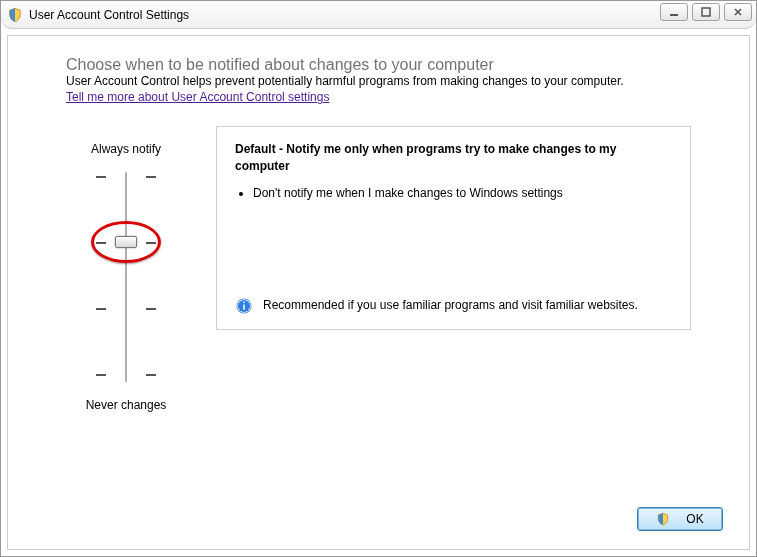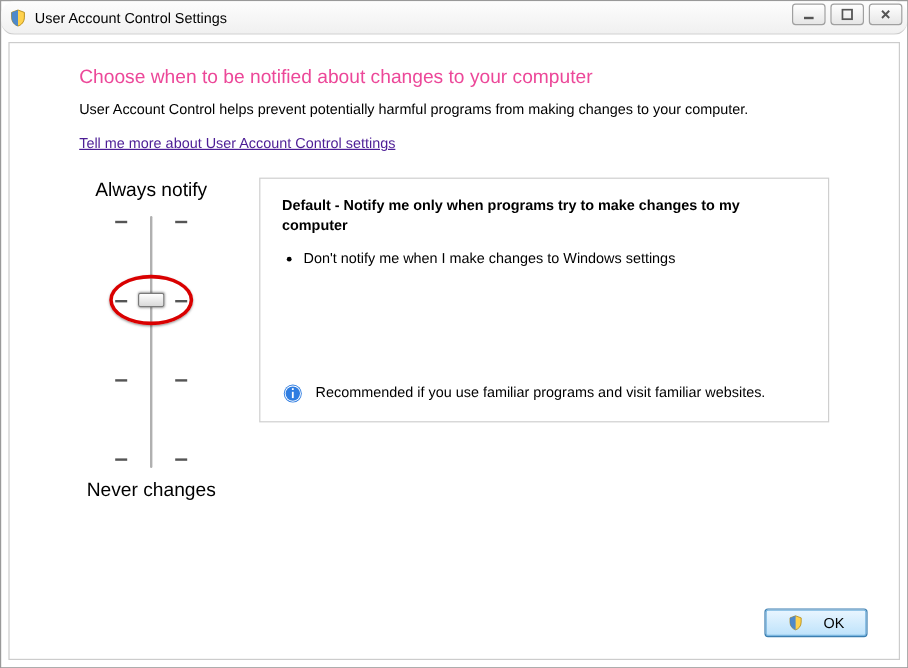--- a/index.html
+++ b/index.html
@@ -43,40 +43,40 @@
   }
   .content-frame {
     margin: 6px;
     border: 1px solid #ccc;
     height: calc(100% - 40px);
     padding: 20px 58px 14px 58px;
     position: relative;
     background: #fff;
   }
   h1.main-heading {
-    color: #ec4899;
+    color: #737373;
     font-weight: normal;
     font-size: 16px;
-    margin: 0 0 10px 0;
-  }
-  .intro-text { font-size: 12px; margin-bottom: 14px; }
+    margin: 0 0 0 0;
+  }
+  .intro-text { font-size: 12px; margin-bottom: 2px; }
   .link { color: #4c1d95; text-decoration: underline; cursor: pointer; font-size: 12px; }
   .body-area {
     margin-top: 22px;
     display: flex;
     gap: 30px;
   }
   .slider-col {
     width: 120px;
     text-align: center;
     position: relative;
   }
   .slider-label-top, .slider-label-bottom {
-    font-size: 16px;
-    margin: 2px 0;
+    font-size: 12px;
+    margin: 16px 0;
   }
   .slider-track-wrap {
     height: 210px;
     margin: 12px auto 10px auto;
     position: relative;
     width: 60px;
   }
   .vtrack {
     position: absolute;
     left: 50%; top: 0; bottom: 0;

